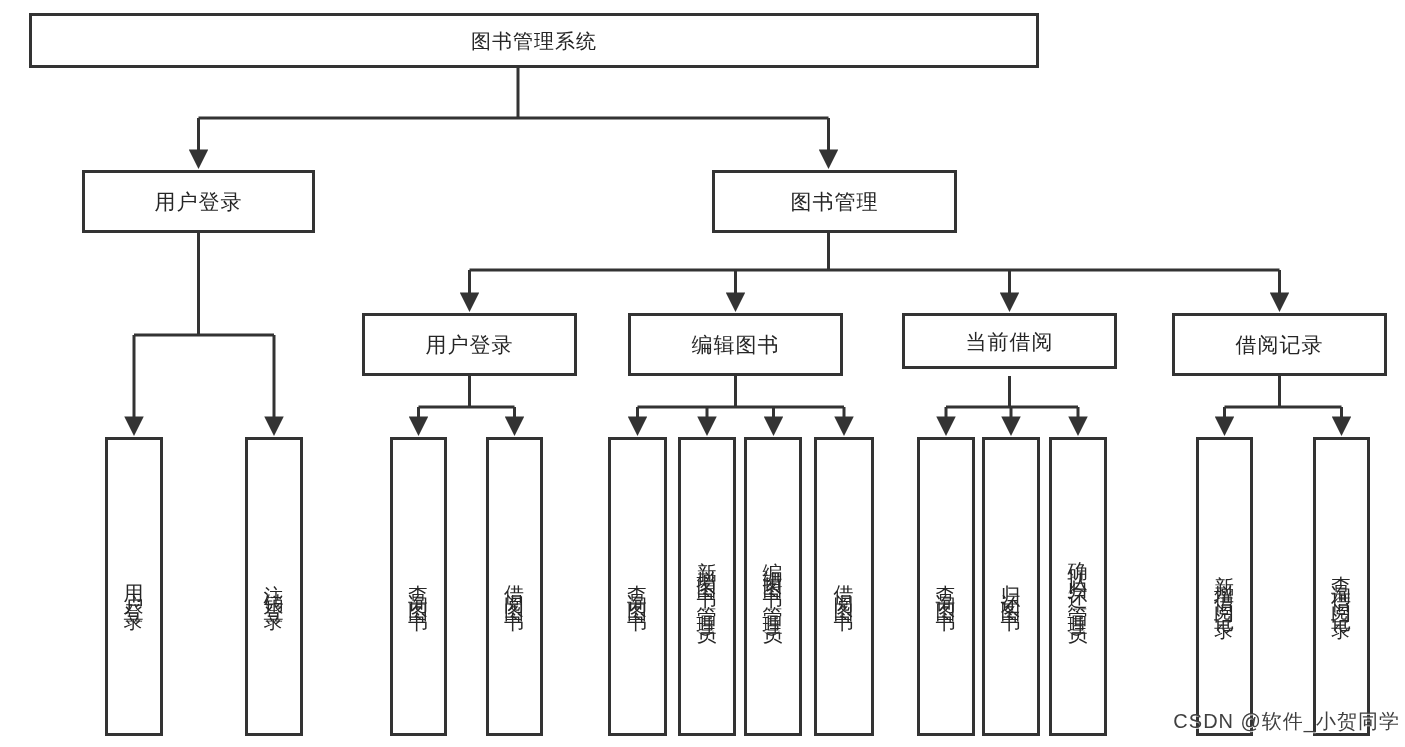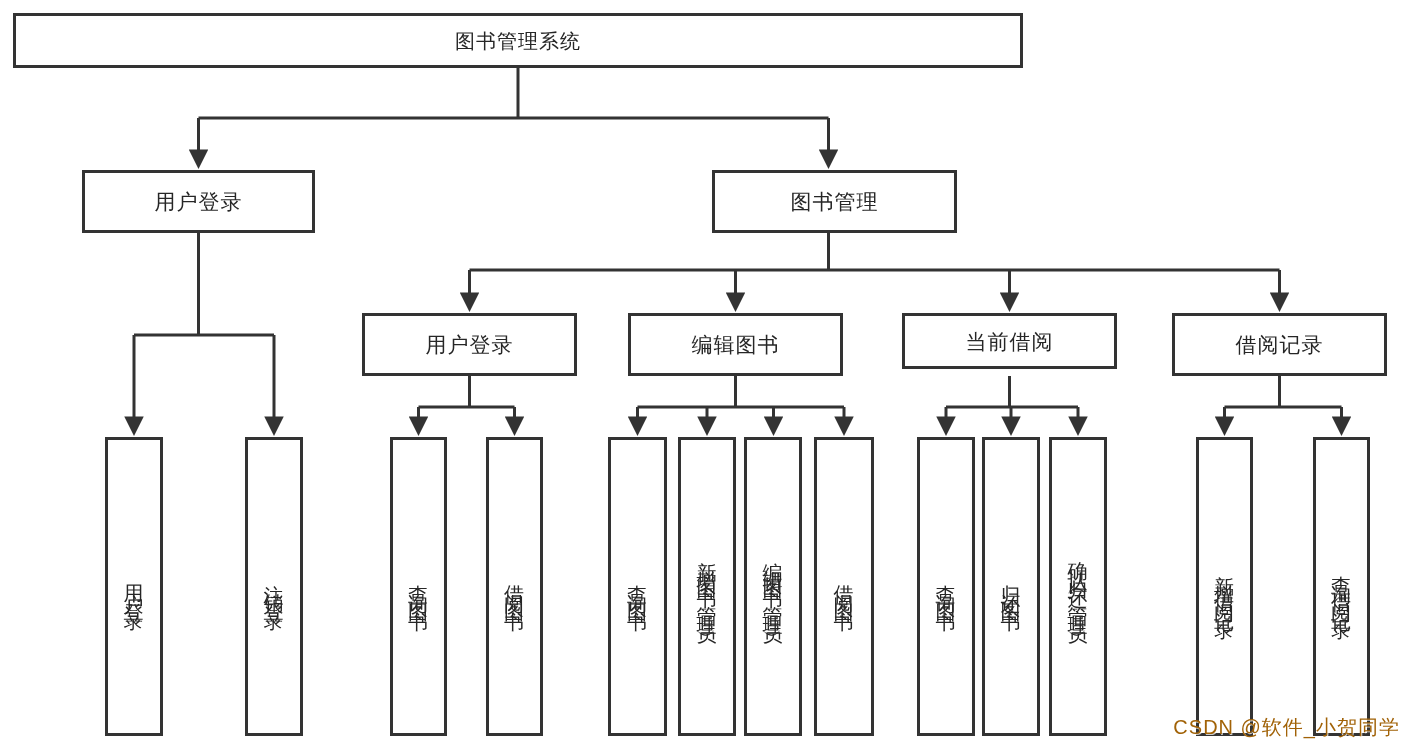--- a/index.html
+++ b/index.html
@@ -5,25 +5,25 @@
   html,body{margin:0;padding:0;background:#ffffff;}
   body{width:1405px;height:747px;overflow:hidden;
        font-family:"Liberation Sans",sans-serif;color:#262626;}
   .canvas{position:relative;width:1405px;height:747px;background:#ffffff;}
   .wires{position:absolute;left:0;top:0;z-index:1;}
   .wire{stroke:#333333;stroke-width:3;fill:none;}
   .node{position:absolute;box-sizing:border-box;border:3px solid #333333;
         background:#ffffff;display:flex;align-items:center;justify-content:center;
         z-index:2;}
   .node.h{font-size:21px;letter-spacing:1px;line-height:1;}
-  .node.top{font-size:20px;}
+  .node.top{font-size:20px;margin-left:16px;}
   .node.v{writing-mode:vertical-rl;text-orientation:mixed;
           font-size:20px;letter-spacing:9px;line-height:1;}
-  .watermark{position:absolute;right:5px;bottom:6px;z-index:5;
-             font-size:20px;letter-spacing:1px;color:#a16207;
+  .watermark{position:absolute;right:5px;bottom:12px;z-index:5;
+             font-size:20px;letter-spacing:1px;color:#404040;
              text-shadow:1px 1px 0 rgba(255,255,255,.75);text-align:right;}
 </style>
 <title>图书管理系统</title></head>
 <body>
 
 <div class="canvas">
 
   <svg class="wires" width="1405" height="747" viewBox="0 0 1405 747" aria-hidden="true">
     <defs>
       <marker id="arrow" viewBox="0 0 10 10" refX="8" refY="5" markerWidth="7" markerHeight="6.5" orient="auto">

